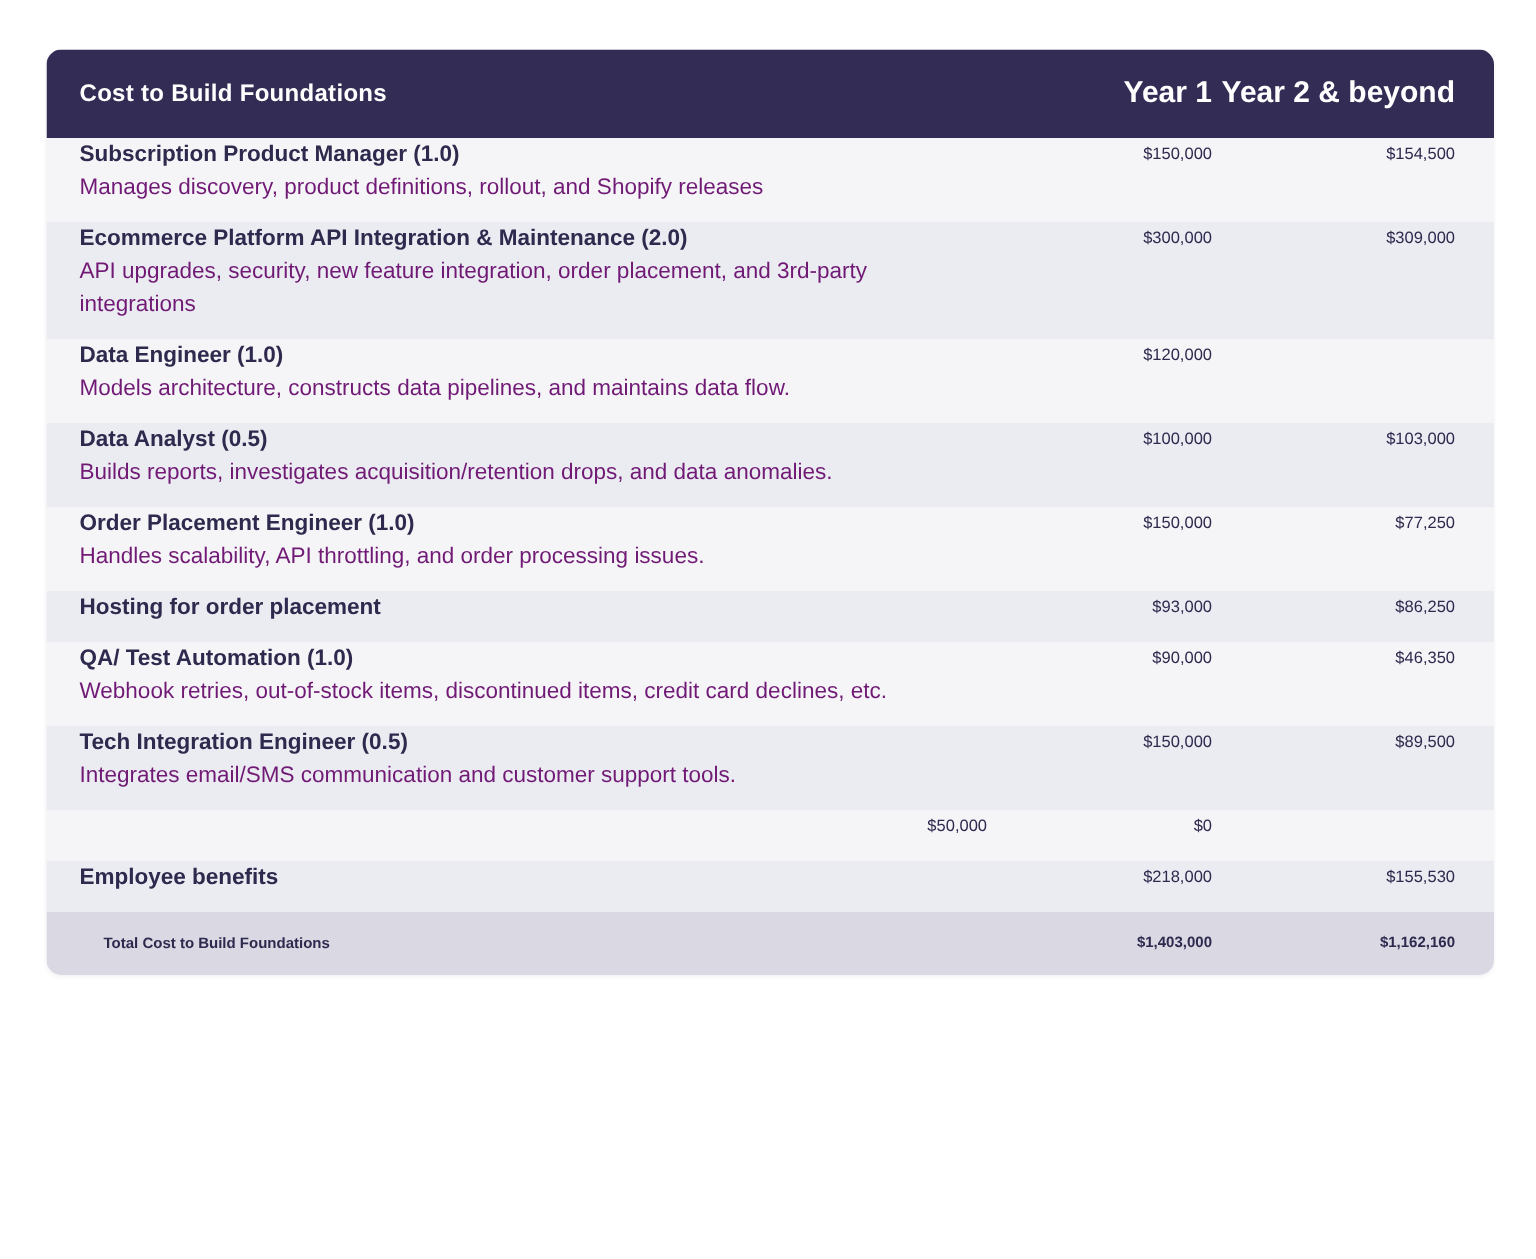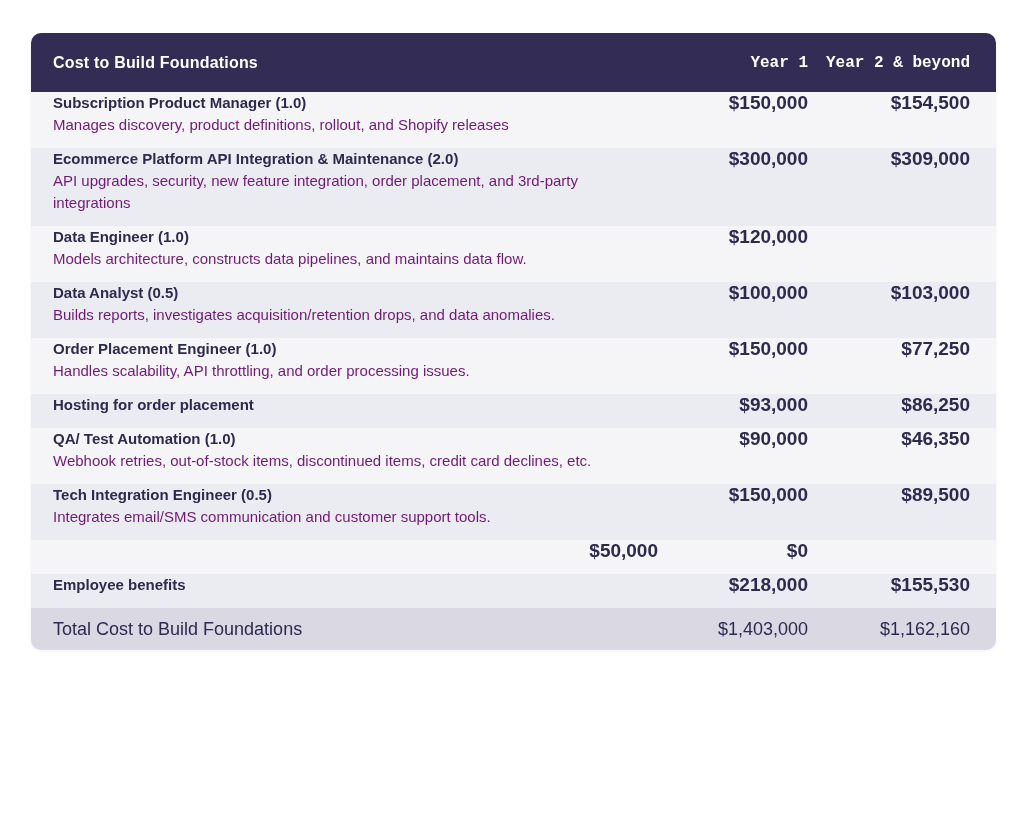--- a/index.html
+++ b/index.html
@@ -37,24 +37,23 @@
     color: #ffffff;
     height: 59px;
     align-items: center;
   }
   .thead .th-title {
     font-size: 16px;
     font-weight: 700;
     letter-spacing: 0.2px;
   }
   .thead .th-col {
-    font-size: 16px;
+    font-size: 20px;
     font-weight: 700;
     text-align: right;
-    font-family: Liberation Mono, monospace;
   }
   .tbody .row {
     padding-bottom: 12px;
     align-items: start;
   }
   .tbody .row:nth-child(odd)  { background: #f5f5f8; }
   .tbody .row:nth-child(even) { background: #ebebf2; }
   .row-title {
     font-size: 15px;
     font-weight: 700;
@@ -62,37 +61,38 @@
     color: #2e2a4e;
   }
   .row-desc {
     font-size: 15px;
     font-weight: 400;
     line-height: 22px;
     color: #701a75;
     padding-right: 10px;
   }
   .cell-val {
-    font-size: 19px;
-    font-weight: 700;
+    font-size: 11px;
+    font-weight: 400;
     line-height: 22px;
     text-align: right;
     color: #2e2a4e;
     align-self: start;
   }
   .trow-total {
     background: #d9d8e3;
     height: 42px;
     align-items: center;
   }
   .trow-total .total-label,
   .trow-total .cell-val {
-    font-weight: 400;
-    font-size: 18px;
+    font-weight: 700;
+    font-size: 10px;
     align-self: center;
+    margin-left: 16px;
   }
 </style>
 </head>
 <body>
 
 <div class="page">
   <div class="card">
 
     <div class="grid-row thead">
       <div class="th-title">Cost to Build Foundations</div>

